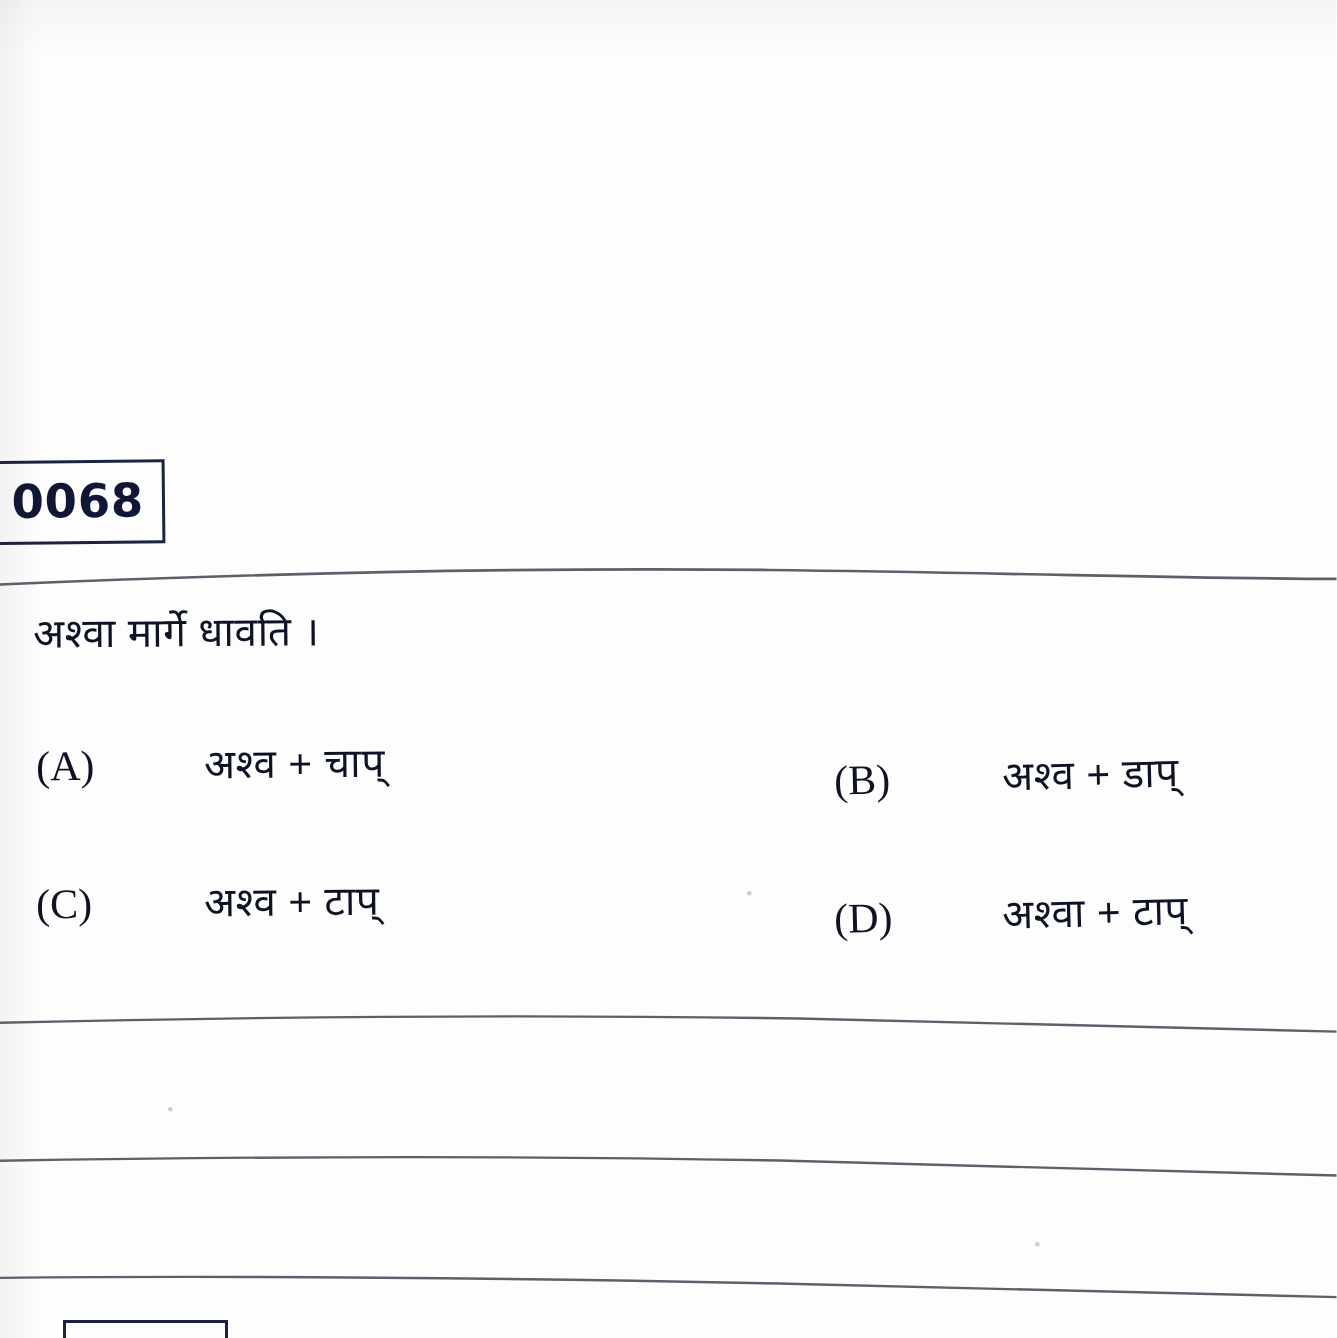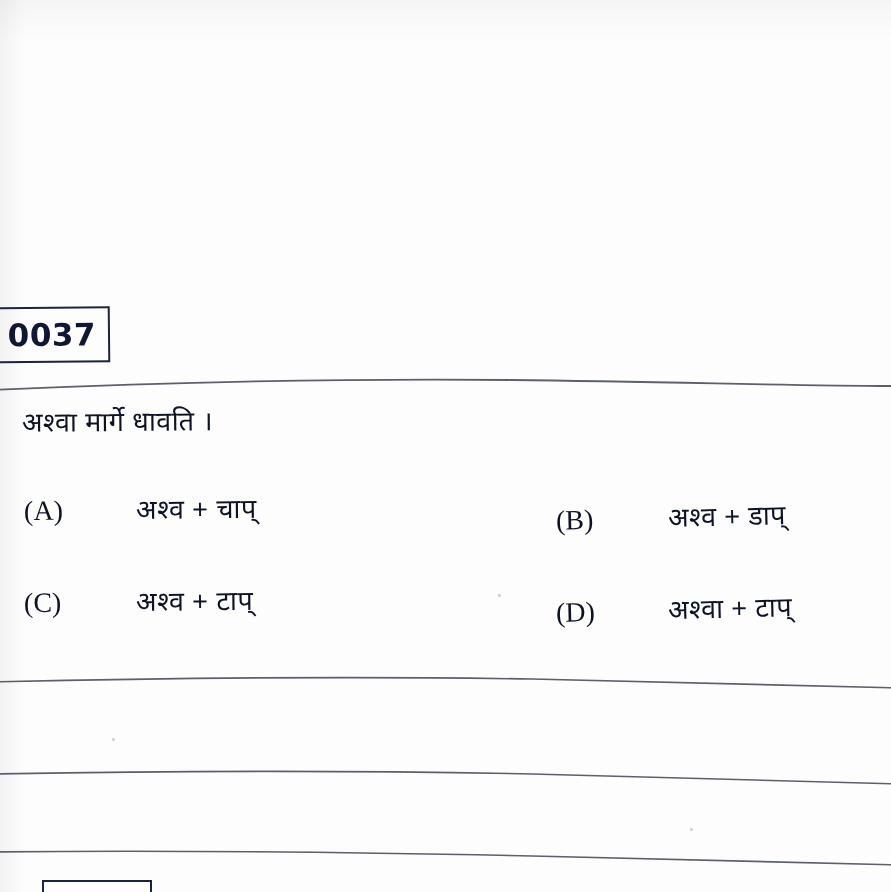--- a/index.html
+++ b/index.html
@@ -130,21 +130,21 @@
 </style>
 </head>
 <body>
 
 <div class="page">
 
   <div class="scan-shade-top"></div>
   <div class="scan-shade-left"></div>
 
   <div class="qnum-box">
-    <span class="qnum-text">0037</span>
+    <span class="qnum-text">0068</span>
   </div>
 
   <div class="rule" style="top: 372px;">
     <svg width="910" height="26" viewBox="0 0 910 26" xmlns="http://www.w3.org/2000/svg">
       <path d="M0,18 C160,11 330,6 520,8 C690,10 810,14 910,14" fill="none" stroke="#5b606c" stroke-width="1.8"></path>
     </svg>
   </div>
 
   <div class="q-text">अश्वा मार्गे धावति ।</div>
 

